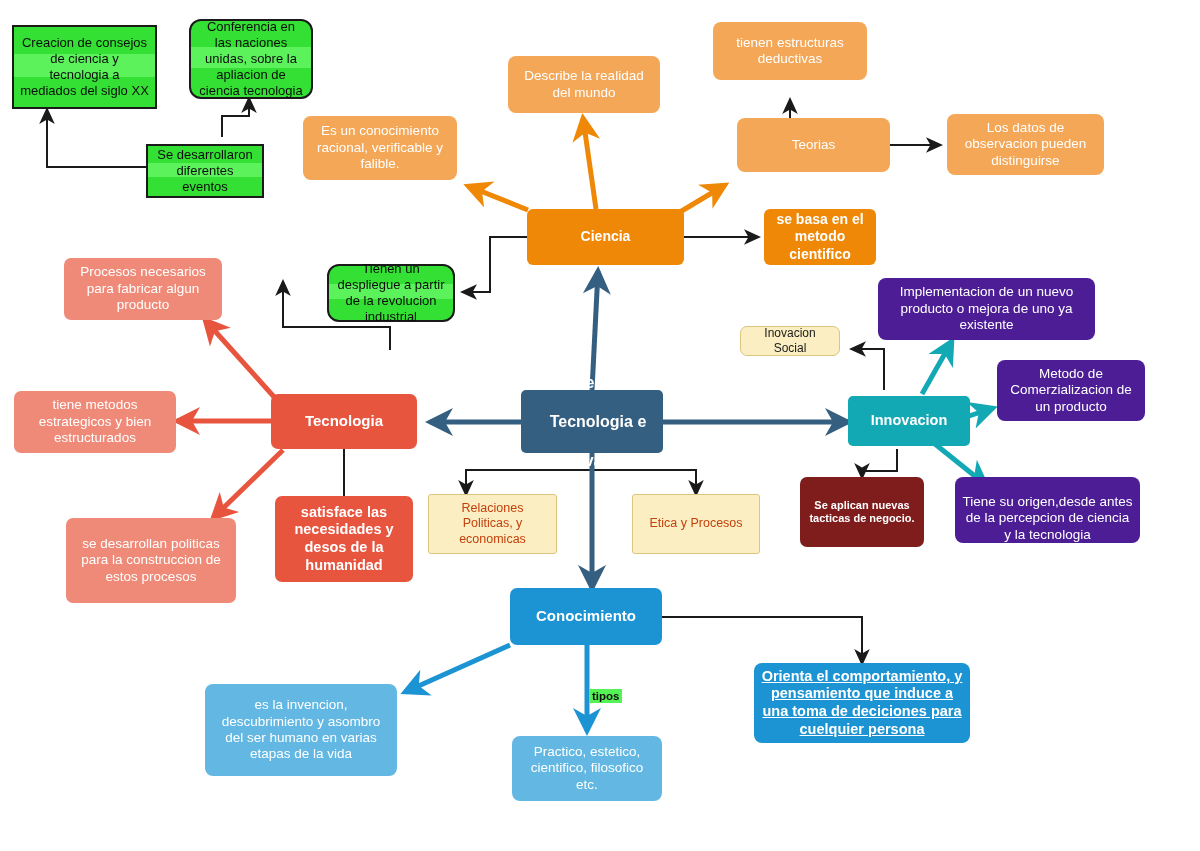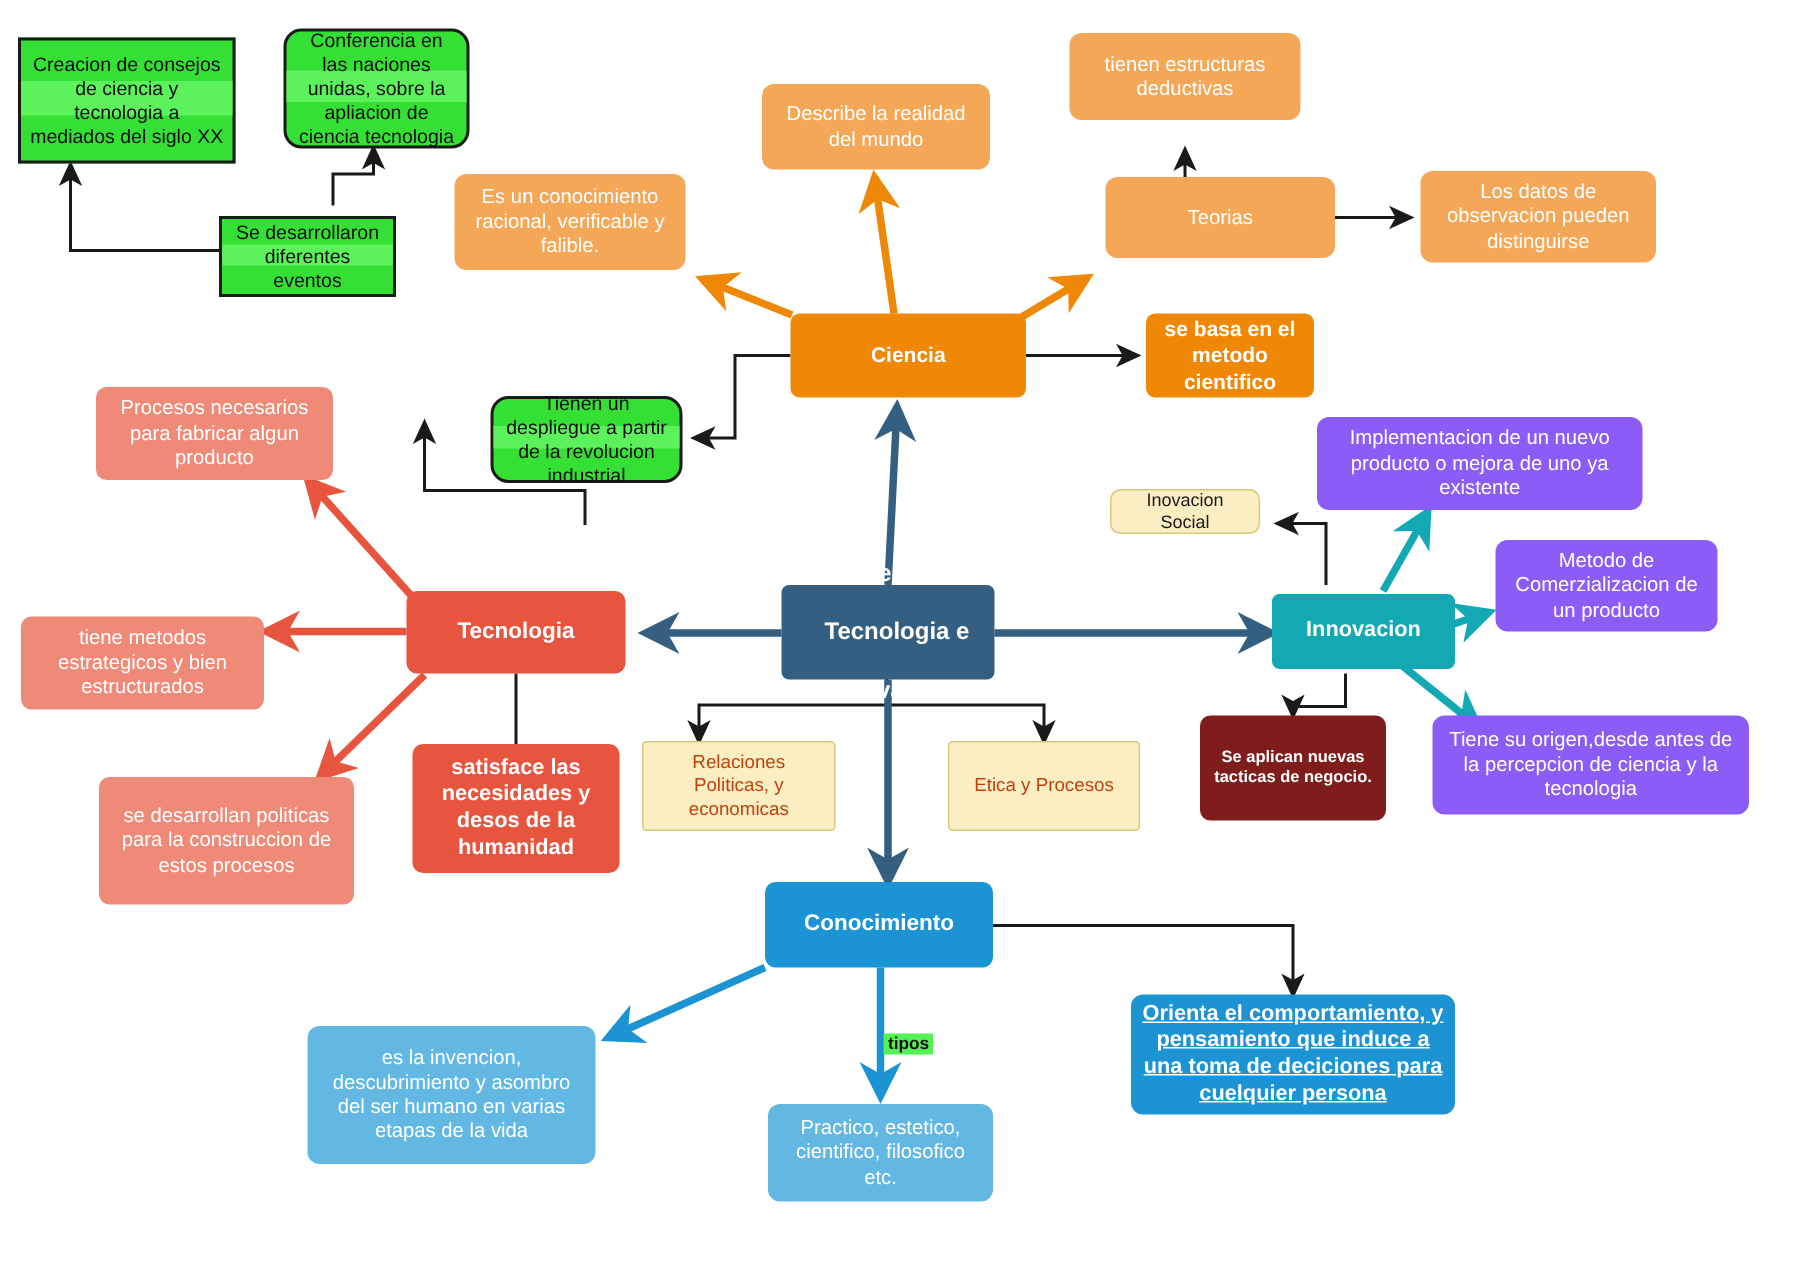--- a/index.html
+++ b/index.html
@@ -20,21 +20,21 @@
   .orange-lite{background:#f4a757;color:#fff;border-radius:8px;font-size:13.5px;}
   .orange-bold{background:#ef8806;color:#fff;border-radius:6px;font-size:14px;font-weight:bold;}
 
   
   .red-main{background:#e8553f;color:#fff;border-radius:7px;font-size:15px;font-weight:bold;}
   .red-lite{background:#ef8a78;color:#fff;border-radius:7px;font-size:13.5px;}
   .red-bold{background:#e8553f;color:#fff;border-radius:7px;font-size:14.5px;font-weight:bold;}
 
   
   .teal-main{background:#12a8b4;color:#fff;border-radius:5px;font-size:14.5px;font-weight:bold;}
-  .teal-lite{background:#8b5cf6;color:#fff;border-radius:8px;font-size:13.5px;}
+  .teal-lite{background:#4c1d95;color:#fff;border-radius:8px;font-size:13.5px;}
   .teal-bold{background:#7f1d1d;color:#fff;border-radius:7px;font-size:11px;font-weight:bold;}
 
   
   .blue-main{background:#1c93d2;color:#fff;border-radius:7px;font-size:15px;font-weight:bold;}
   .blue-lite{background:#63b8e3;color:#fff;border-radius:8px;font-size:13.5px;}
   .blue-bold{background:#1c93d2;color:#fff;border-radius:8px;font-size:14.5px;font-weight:bold;}
 
   
   .navy{background:#355f80;color:#fff;border-radius:5px;font-size:16px;font-weight:bold;}
 
@@ -159,21 +159,21 @@
   </div>
 
   <div class="node orange-bold" style="left:764px;top:209px;width:112px;height:56px;">
     <span>se basa en el metodo cientifico</span>
   </div>
 
   <div class="node red-lite" style="left:64px;top:258px;width:158px;height:62px;">
     <span>Procesos necesarios para fabricar algun producto</span>
   </div>
 
-  <div class="node red-lite" style="left:14px;top:411px;width:162px;height:62px;">
+  <div class="node red-lite" style="left:14px;top:391px;width:162px;height:62px;">
     <span>tiene metodos estrategicos y bien estructurados</span>
   </div>
 
   <div class="node red-lite" style="left:66px;top:518px;width:170px;height:85px;">
     <span>se desarrollan politicas para la construccion de estos procesos</span>
   </div>
 
   <div class="node red-main" style="left:271px;top:394px;width:146px;height:55px;">
     <span>Tecnologia</span>
   </div>
@@ -207,21 +207,21 @@
   </div>
 
   <div class="node teal-main" style="left:848px;top:396px;width:122px;height:50px;">
     <span>Innovacion</span>
   </div>
 
   <div class="node teal-bold" style="left:800px;top:477px;width:124px;height:70px;">
     <span>Se aplican nuevas tacticas de negocio.</span>
   </div>
 
-  <div class="node teal-lite" style="left:955px;top:477px;width:211px;height:66px;">
+  <div class="node teal-lite" style="left:955px;top:477px;width:185px;height:66px;align-items:flex-end;">
     <span>Tiene su origen,desde antes de la percepcion de ciencia y la tecnologia</span>
   </div>
 
   <div class="node blue-main" style="left:510px;top:588px;width:152px;height:57px;">
     <span>Conocimiento</span>
   </div>
 
   <div class="node blue-lite" style="left:205px;top:684px;width:192px;height:92px;">
     <span>es la invencion, descubrimiento y asombro del ser humano en varias etapas de la vida</span>
   </div>

